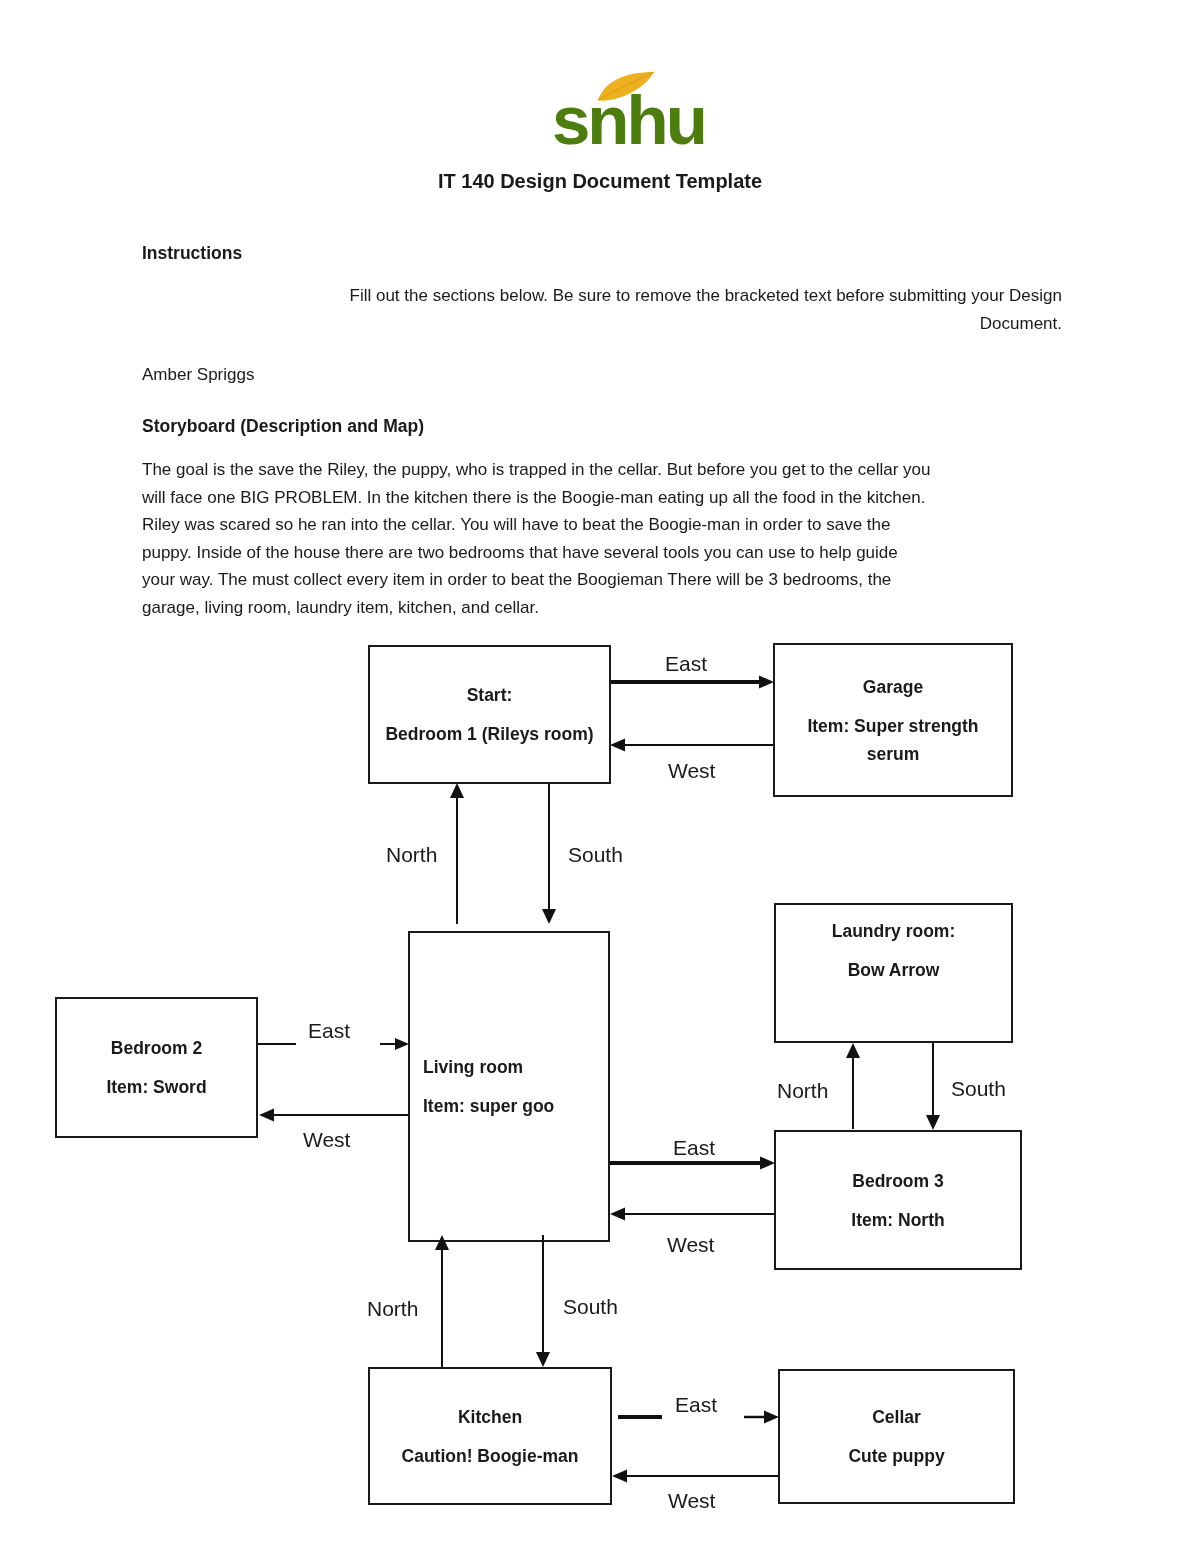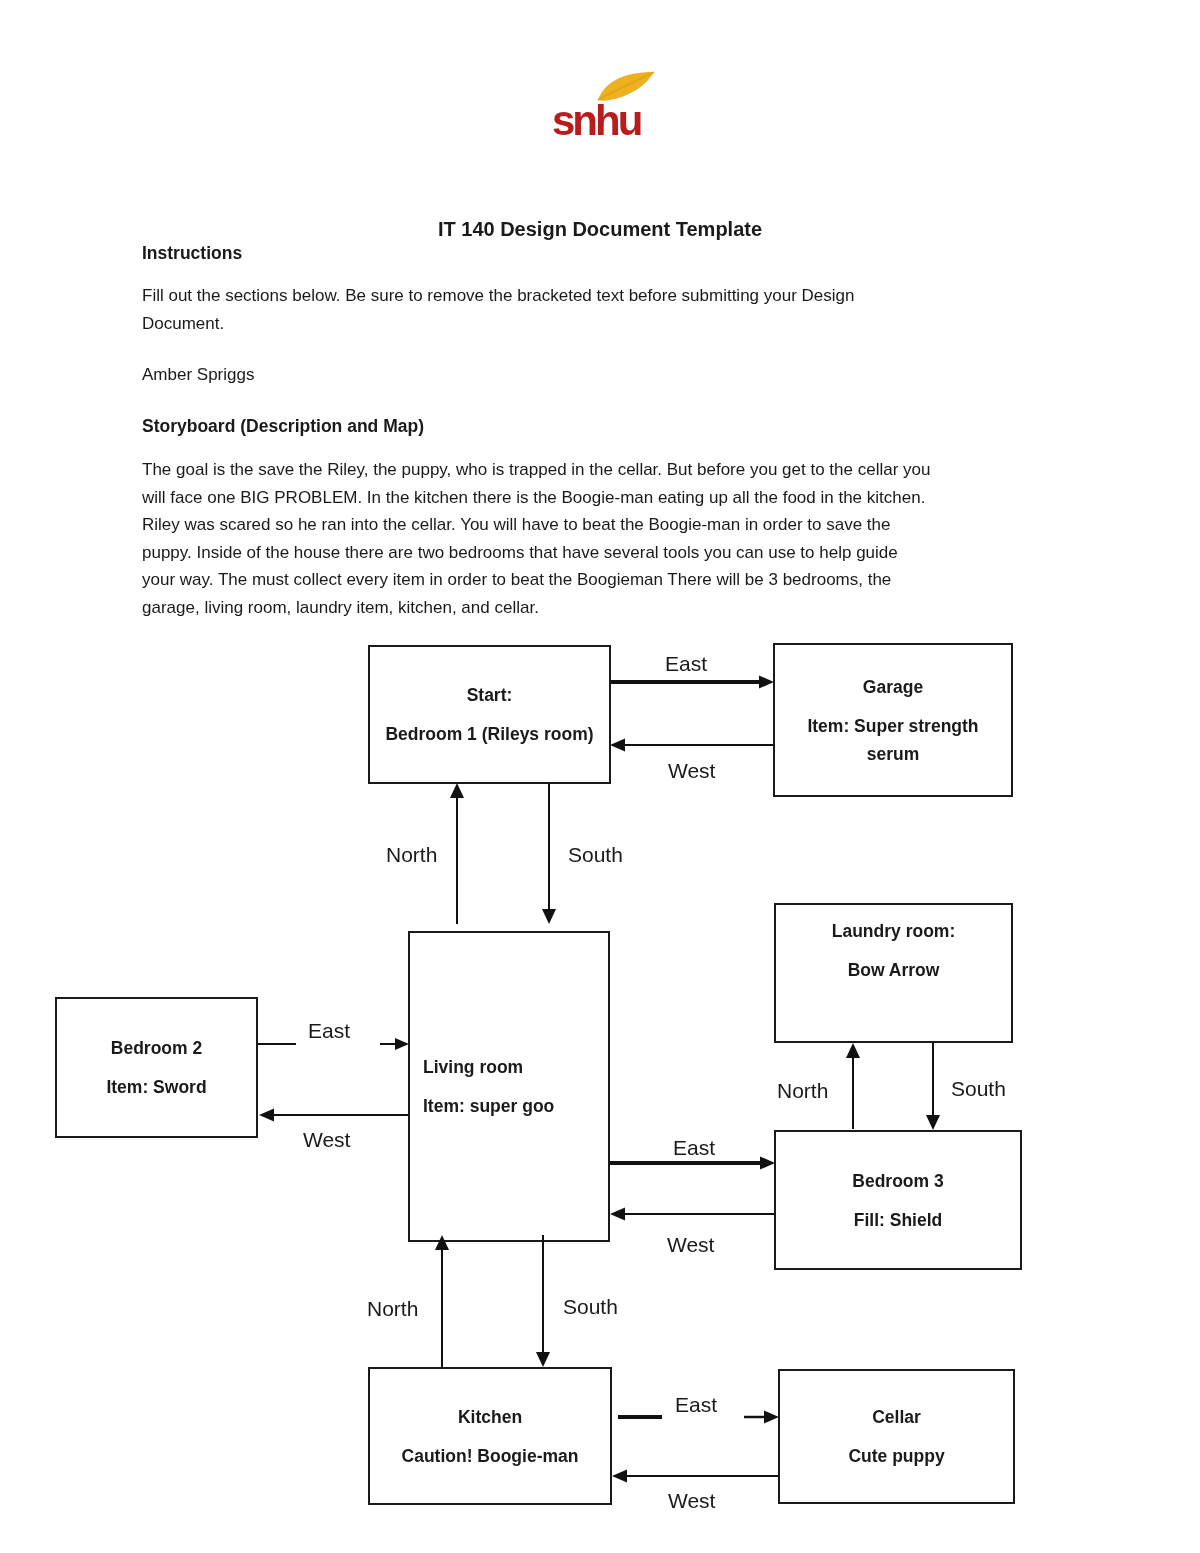--- a/index.html
+++ b/index.html
@@ -9,29 +9,29 @@
     background:#ffffff;
     font-family:"Liberation Sans", sans-serif;
     color:#1a1a1a;
     overflow:hidden;
   }
 
   
   .logo{position:absolute;left:548px;top:72px;width:116px;height:80px;}
   .logo-text{
     position:absolute;left:4px;top:24px;
-    font-size:42px;font-weight:bold;letter-spacing:-3px;line-height:50px;
-    color:#b91c1c;
+    font-size:69px;font-weight:bold;letter-spacing:-3px;line-height:50px;
+    color:#4d7c0f;
   }
   .logo-leaf{position:absolute;left:48px;top:-2px;width:64px;height:34px;}
 
   
   .doc-title{
     position:absolute;left:0;top:170px;width:100%;
-    text-align:center;font-size:20px;font-weight:bold;margin-top:48px;
+    text-align:center;font-size:20px;font-weight:bold;
   }
   .h-bold{position:absolute;left:142px;font-size:17.5px;font-weight:bold;}
   .body-block{position:absolute;left:142px;width:920px;font-size:17px;line-height:27.5px;}
   .body-line{white-space:nowrap;}
 
   
   .room{
     position:absolute;box-sizing:border-box;
     border:2px solid #1a1a1a;background:#fff;
     display:flex;flex-direction:column;justify-content:center;align-items:center;
@@ -53,21 +53,21 @@
     <svg class="logo-leaf" viewBox="0 0 64 34">
       <path d="M2 30 C 8 12, 28 2, 58 2 C 50 16, 34 26, 14 30 C 9 31, 5 31, 2 30 Z" fill="#edb01f"></path>
       <path d="M2 30 C 20 20, 38 12, 58 2" fill="none" stroke="#e0a314" stroke-width="1.5"></path>
     </svg>
     <span class="logo-text">snhu</span>
   </div>
 
   <div class="doc-title">IT 140 Design Document Template</div>
 
   <div class="h-bold" style="top:243px;">Instructions</div>
-  <div class="body-block" style="top:282px;">
+  <div class="body-block" style="top:282px;text-align:right;">
     <div class="body-line">Fill out the sections below. Be sure to remove the bracketed text before submitting your Design</div>
     <div class="body-line">Document.</div>
   </div>
 
   <div class="body-block" style="top:361px;">Amber Spriggs</div>
 
   <div class="h-bold" style="top:416px;">Storyboard (Description and Map)</div>
   <div class="body-block" style="top:456px;">
     <div class="body-line">The goal is the save the Riley, the puppy, who is trapped in the cellar. But before you get to the cellar you</div>
     <div class="body-line">will face one BIG PROBLEM. In the kitchen there is the Boogie-man eating up all the food in the kitchen.</div>
@@ -97,21 +97,21 @@
     <p>Item: Sword</p>
   </div>
 
   <div class="room left-align" style="left:408px;top:924px;width:202px;height:311px;">
     <p>Living room</p>
     <p>Item: super goo</p>
   </div>
 
   <div class="room" style="left:774px;top:1130px;width:248px;height:140px;">
     <p>Bedroom 3</p>
-    <p>Fill: Shield</p>
+    <p>Item: North</p>
   </div>
 
   <div class="room" style="left:368px;top:1367px;width:244px;height:138px;">
     <p>Kitchen</p>
     <p>Caution! Boogie-man</p>
   </div>
 
   <div class="room" style="left:778px;top:1369px;width:237px;height:135px;">
     <p>Cellar</p>
     <p>Cute puppy</p>

